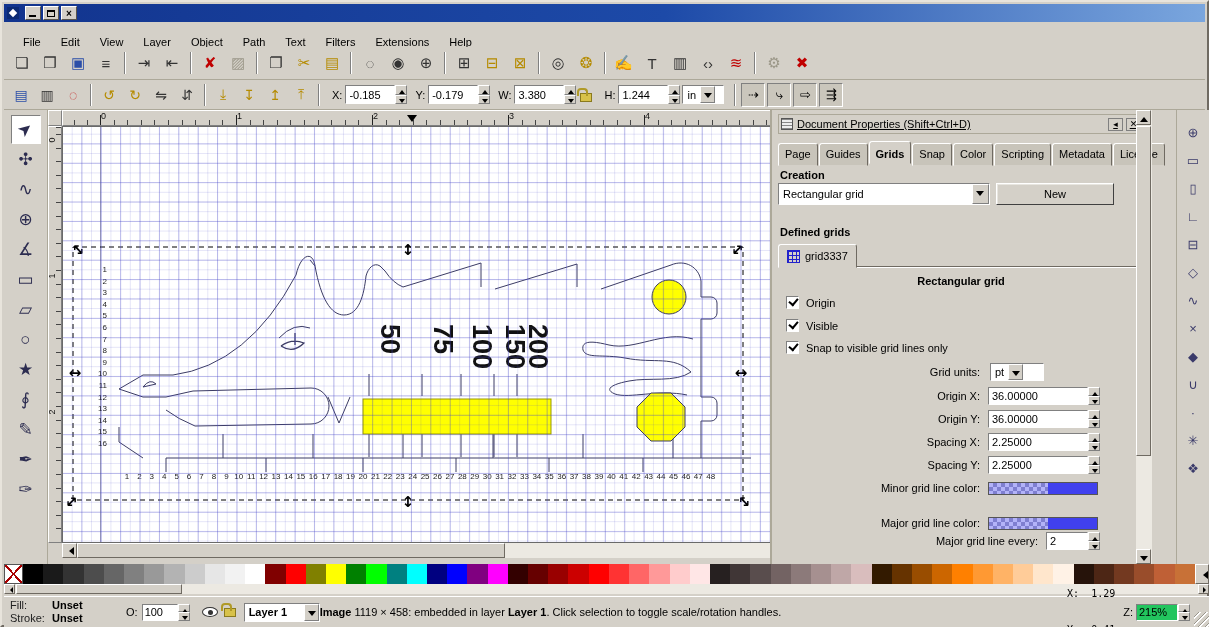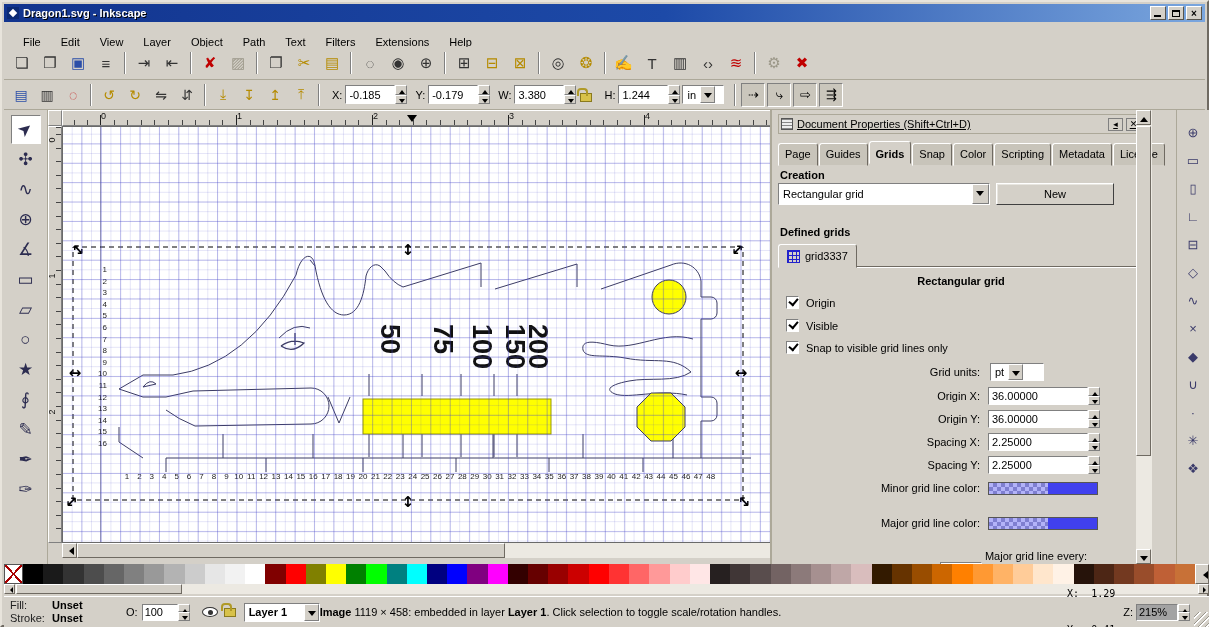--- a/index.html
+++ b/index.html
@@ -207,32 +207,31 @@
   #layerlock::before { content:""; position:absolute; left:-4px; top:-6px; width:7px; height:6px;
     border:2px solid #b09a28; border-bottom:none; border-radius:4px 4px 0 0; }
   #layersel { width:76px; height:19px; border:1px solid; border-color:#808080 #fff #fff #808080;
     background:#fff; display:flex; align-items:center; padding-left:4px; font-weight:bold; }
   #layersel .arrowbox { margin-left:auto; width:15px; height:17px; background:#d4d0c8;
     border:1px solid; border-color:#fff #808080 #808080 #fff; position:relative; }
   #statusmsg { flex:1; white-space:nowrap; overflow:hidden; }
   #xy { width:72px; font:10px "DejaVu Sans Mono",monospace; text-align:right; line-height:12px; white-space:pre; }
   #zoomfield { display:flex; align-items:center; margin:0 4px 0 8px; }
   #zoomfield input { width:42px; height:17px; border:1px solid; border-color:#808080 #fff #fff #808080;
-    background:#a3a3a3; font:11px "Liberation Sans",sans-serif; padding:1px 2px; }
+    background:#22c55e; font:11px "Liberation Sans",sans-serif; padding:1px 2px; }
   #grip { width:15px; height:15px; align-self:flex-end;
     background:repeating-linear-gradient(135deg, transparent 0 3px, #9a968c 3px 4px, #fff 4px 5px); }
 </style>
 </head>
 <body>
 
 <div id="app">
 
   <div id="titlebar">
     <div id="title-icon"></div>
-    <div id="title-text">Dragon1.svg - Inkscape</div>
     <div class="winbtn">
         <span class="minbar"></span>
       </div>
     <div class="winbtn">
         <span class="maxbox"></span>
       </div>
     <div class="winbtn">×</div>
   </div>
 
   <div id="menubar">
@@ -627,21 +626,21 @@
           </div>
 
         <div class="frow" style="top:368px;">
           <span class="flabel">Minor grid line color:</span>
           <span class="colorswatch"></span>
         </div>
         <div class="frow" style="top:403px;">
           <span class="flabel">Major grid line color:</span>
           <span class="colorswatch"></span>
         </div>
-        <div class="frow" style="top:440px;flex-direction:column;">
+        <div class="frow" style="top:421px;">
           <span class="flabel" style="width:268px;">Major grid line every:</span>
           <input class="finput" style="width: 42px;" value="2">
           <span class="spinner" style="height:18px;">
               <b class="up"></b>
               <b class="dn"></b>
             </span>
         </div>
       </div>
 
       <div id="panel-scroll" class="sb-track">

